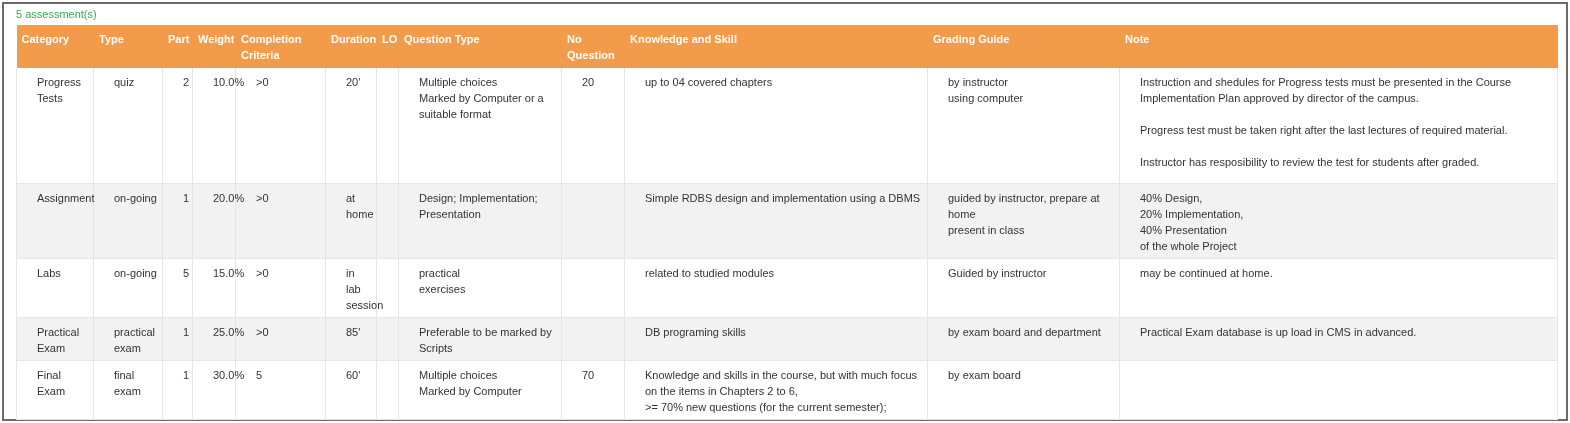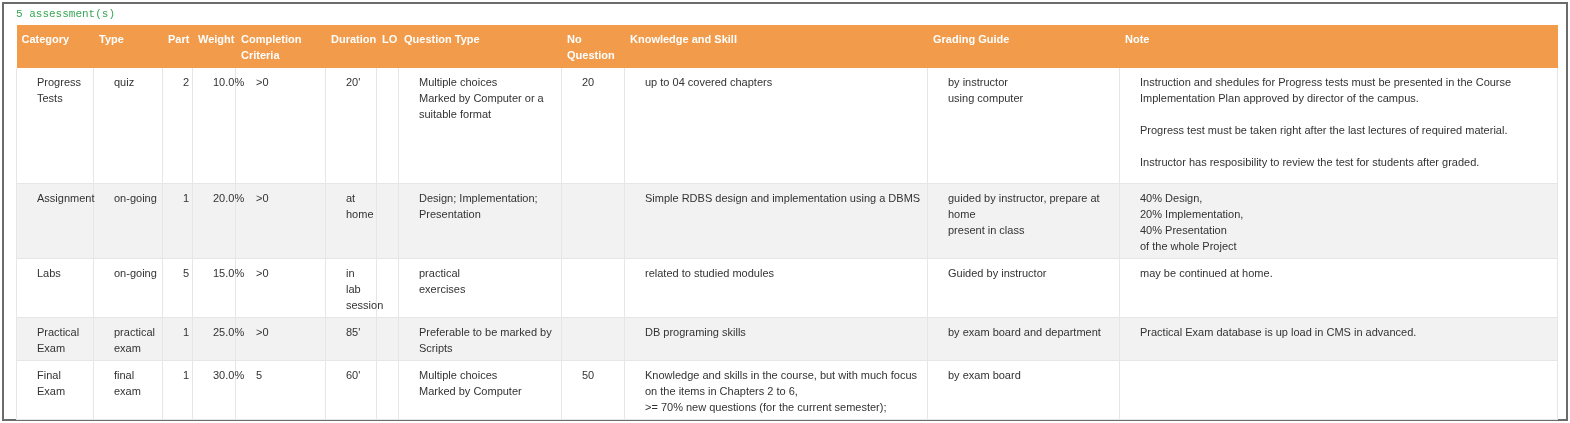--- a/index.html
+++ b/index.html
@@ -1,18 +1,18 @@
 <!DOCTYPE html>
 <html><head>
 <meta charset="utf-8">
 <style>
   html, body { margin:0; padding:0; background:#fff; }
   body { width:1570px; height:423px; position:relative; overflow:hidden; font-family:"Liberation Sans", sans-serif; }
   .frame { position:absolute; left:2px; top:2px; width:1562px; height:415px; border:2px solid #6b6b6b; background:#fff; box-sizing:content-box; }
-  .count { position:absolute; left:16px; top:8px; font-size:11px; color:#3aa655;font-family:Liberation Mono, monospace; }
+  .count { position:absolute; left:16px; top:8px; font-size:11px; color:#3aa655; }
   table { position:absolute; left:16px; top:25px; border-collapse:collapse; table-layout:fixed; width:1541px; font-size:11px; color:#333; }
   thead th { background:#f29b4b; color:#fff; font-weight:bold; text-align:left; vertical-align:top; padding:6px 5px 5px 5px; line-height:16px; height:32px; border-right:1px solid #f29b4b;margin-left:16px; }
   tbody td { vertical-align:top; padding:6px 5px 4px 20px; line-height:16px; border-right:1px solid #e6e6e6; border-bottom:1px solid #e6e6e6; white-space:pre-line; }
   tbody tr:nth-child(even) td { background:#f2f2f2; }
   tbody td:first-child { border-left:1px solid #e6e6e6; }
   .note p { margin:0 0 16px 0; }
   .note p:last-child { margin-bottom:9px; }
   .watermark { position:absolute; left:1337px; top:354px; color:#bdbdbd; font-family:"DejaVu Sans", sans-serif; }
   .watermark .t1 { font-size:15px; line-height:18px; }
   .watermark .t2 { font-size:11px; line-height:16px; margin-top:2px; }
@@ -125,21 +125,21 @@
     <tr style="height:57px">
       <td>Final Exam</td>
       <td>final exam</td>
       <td>1</td>
       <td>30.0%</td>
       <td>5</td>
       <td>60'</td>
       <td></td>
       <td>Multiple choices
 Marked by Computer</td>
-      <td>50</td>
+      <td>70</td>
       <td>Knowledge and skills in the course, but with much focus on the items in Chapters 2 to 6,
 &gt;= 70% new questions (for the current semester);</td>
       <td>by exam board</td>
       <td></td>
     </tr>
   </tbody>
 </table>
 
 <div class="watermark">
 </div>

